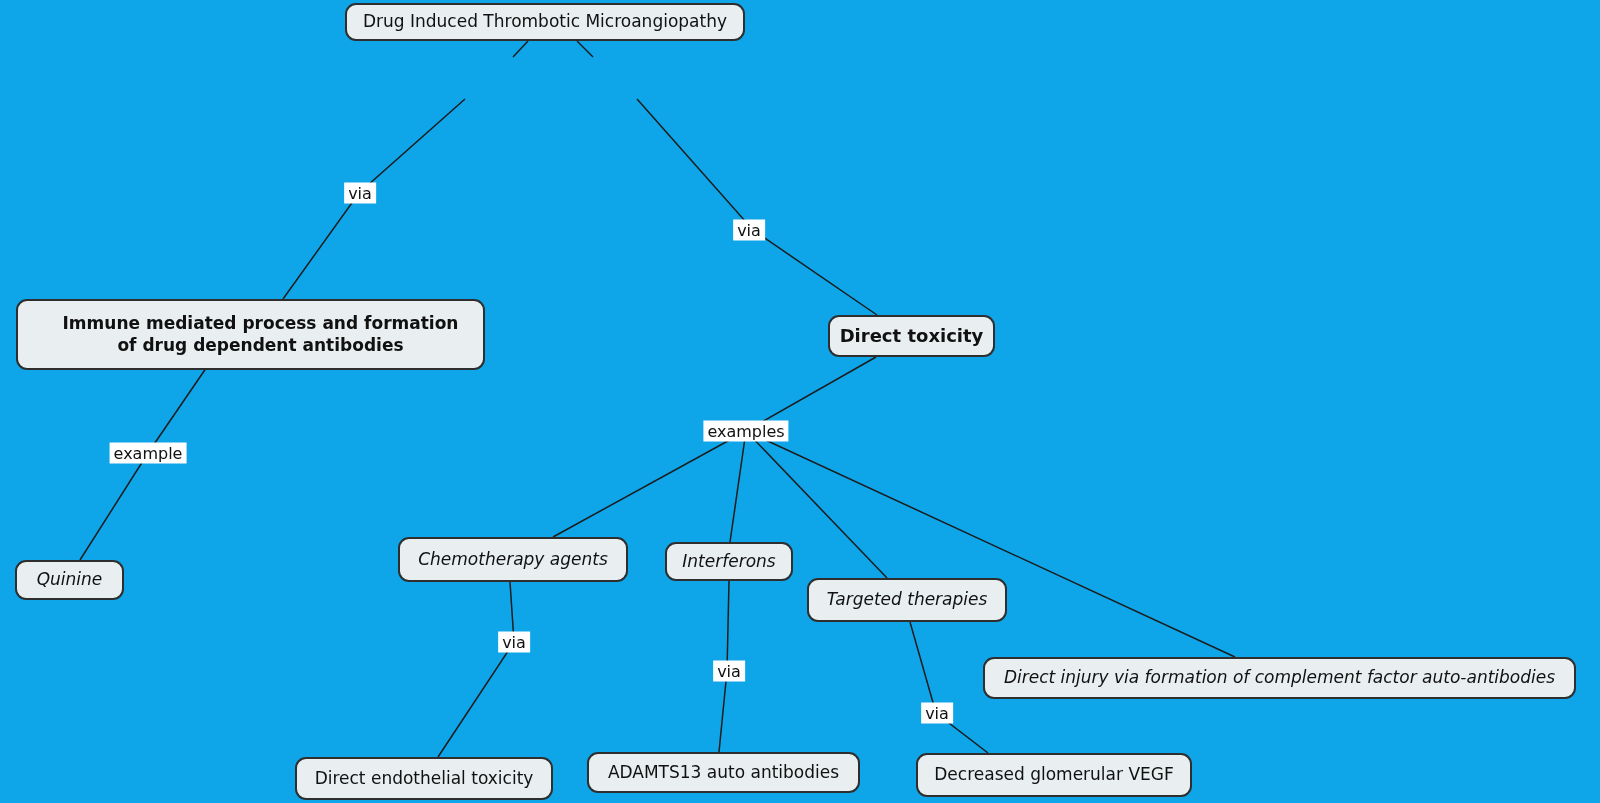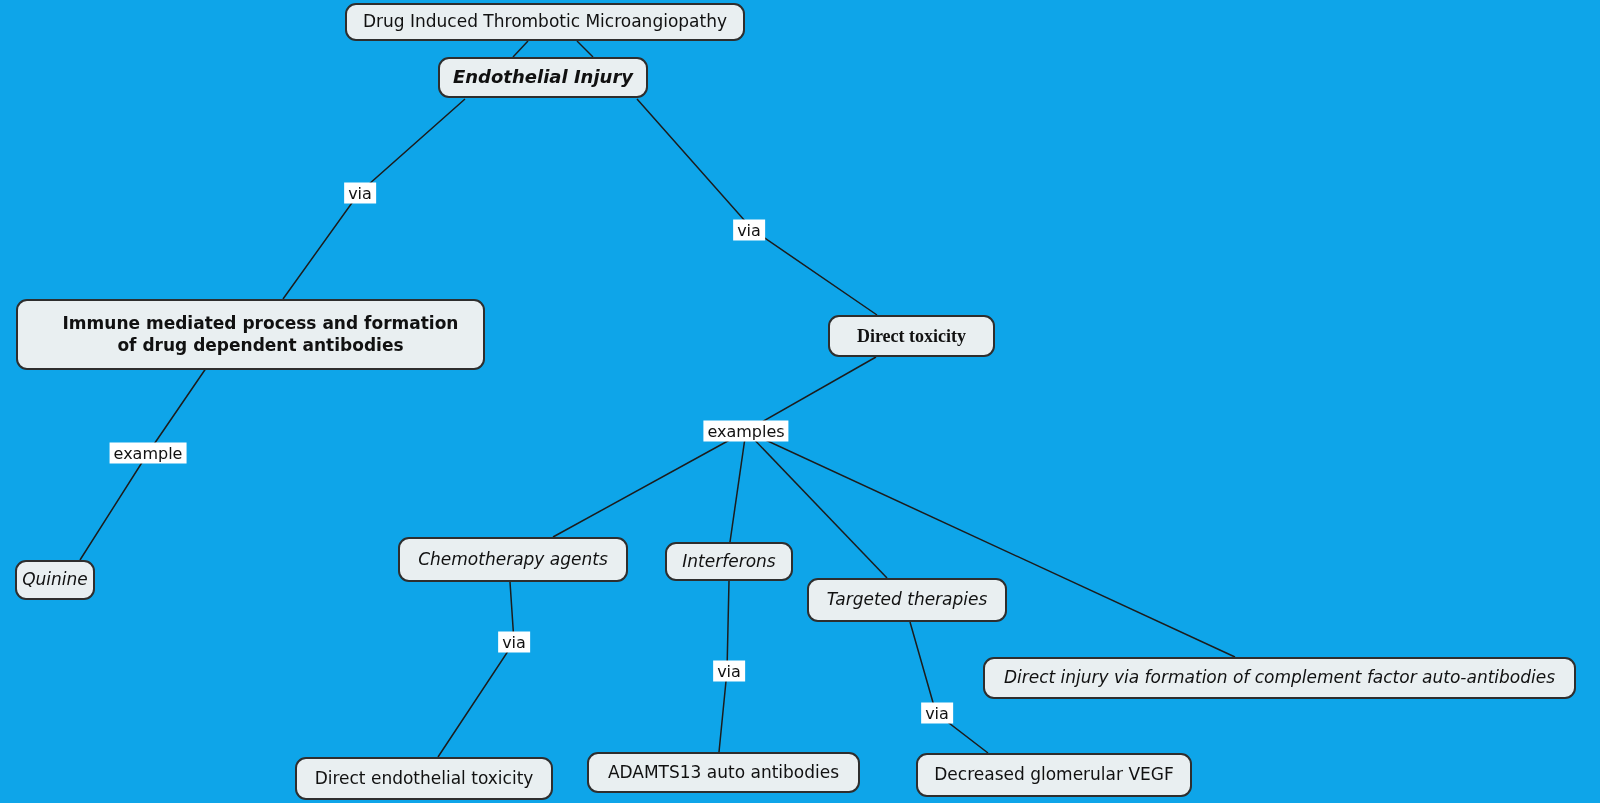--- a/index.html
+++ b/index.html
@@ -47,22 +47,22 @@
     background: #ffffff;
     padding: 1px 4px;
     font-size: 16px;
     color: #111111;
     white-space: nowrap;
   }
   
   .n0  { left: 345px; top: 3px;   width: 400px; height: 38px; }
   .n1  { left: 438px; top: 57px;  width: 210px; height: 41px; }
   .n2  { left: 16px;   top: 299px; width: 469px; height: 71px; padding-left: 34px; }
-  .n3  { left: 828px; top: 315px; width: 167px; height: 42px; font-family: Liberation Serif, serif; }
-  .n4  { left: 15px;  top: 560px; width: 80px; height: 40px; }
+  .n3  { left: 828px; top: 315px; width: 167px; height: 42px; }
+  .n4  { left: 15px;  top: 560px; width: 109px; height: 40px; }
   .n5  { left: 398px; top: 537px; width: 230px; height: 45px; }
   .n6  { left: 665px; top: 542px; width: 128px; height: 39px; }
   .n7  { left: 807px; top: 578px; width: 200px; height: 44px; }
   .n8  { left: 983px; top: 657px; width: 593px; height: 42px; }
   .n9  { left: 295px; top: 757px; width: 258px; height: 43px; }
   .n10 { left: 587px; top: 752px; width: 273px; height: 41px; }
   .n11 { left: 877px; top: 753px; width: 276px; height: 44px; margin-left: 39px; }
   
   .el0 { left: 360px; top: 193px; }
   .el1 { left: 749px; top: 230px; }
@@ -87,21 +87,20 @@
     <polyline points="746,431 553,537"></polyline>
     <polyline points="746,431 730,542"></polyline>
     <polyline points="746,431 887,578"></polyline>
     <polyline points="746,431 1235,657"></polyline>
     <polyline points="510,582 514,642 438,757"></polyline>
     <polyline points="729,581 727,671 719,752"></polyline>
     <polyline points="910,622 936,713 988,753"></polyline>
   </svg>
 
   <div class="node n0">Drug Induced Thrombotic Microangiopathy</div>
-  <div class="node n1 bold italic big">Endothelial Injury</div>
   <div class="node n2 bold wrap">Immune mediated process and formation of drug dependent antibodies</div>
   <div class="node n3 bold big">Direct toxicity</div>
   <div class="node n4 italic">Quinine</div>
   <div class="node n5 italic">Chemotherapy agents</div>
   <div class="node n6 italic">Interferons</div>
   <div class="node n7 italic">Targeted therapies</div>
   <div class="node n8 italic">Direct injury via formation of complement factor auto-antibodies</div>
   <div class="node n9">Direct endothelial toxicity</div>
   <div class="node n10">ADAMTS13 auto antibodies</div>
   <div class="node n11">Decreased glomerular VEGF</div>

